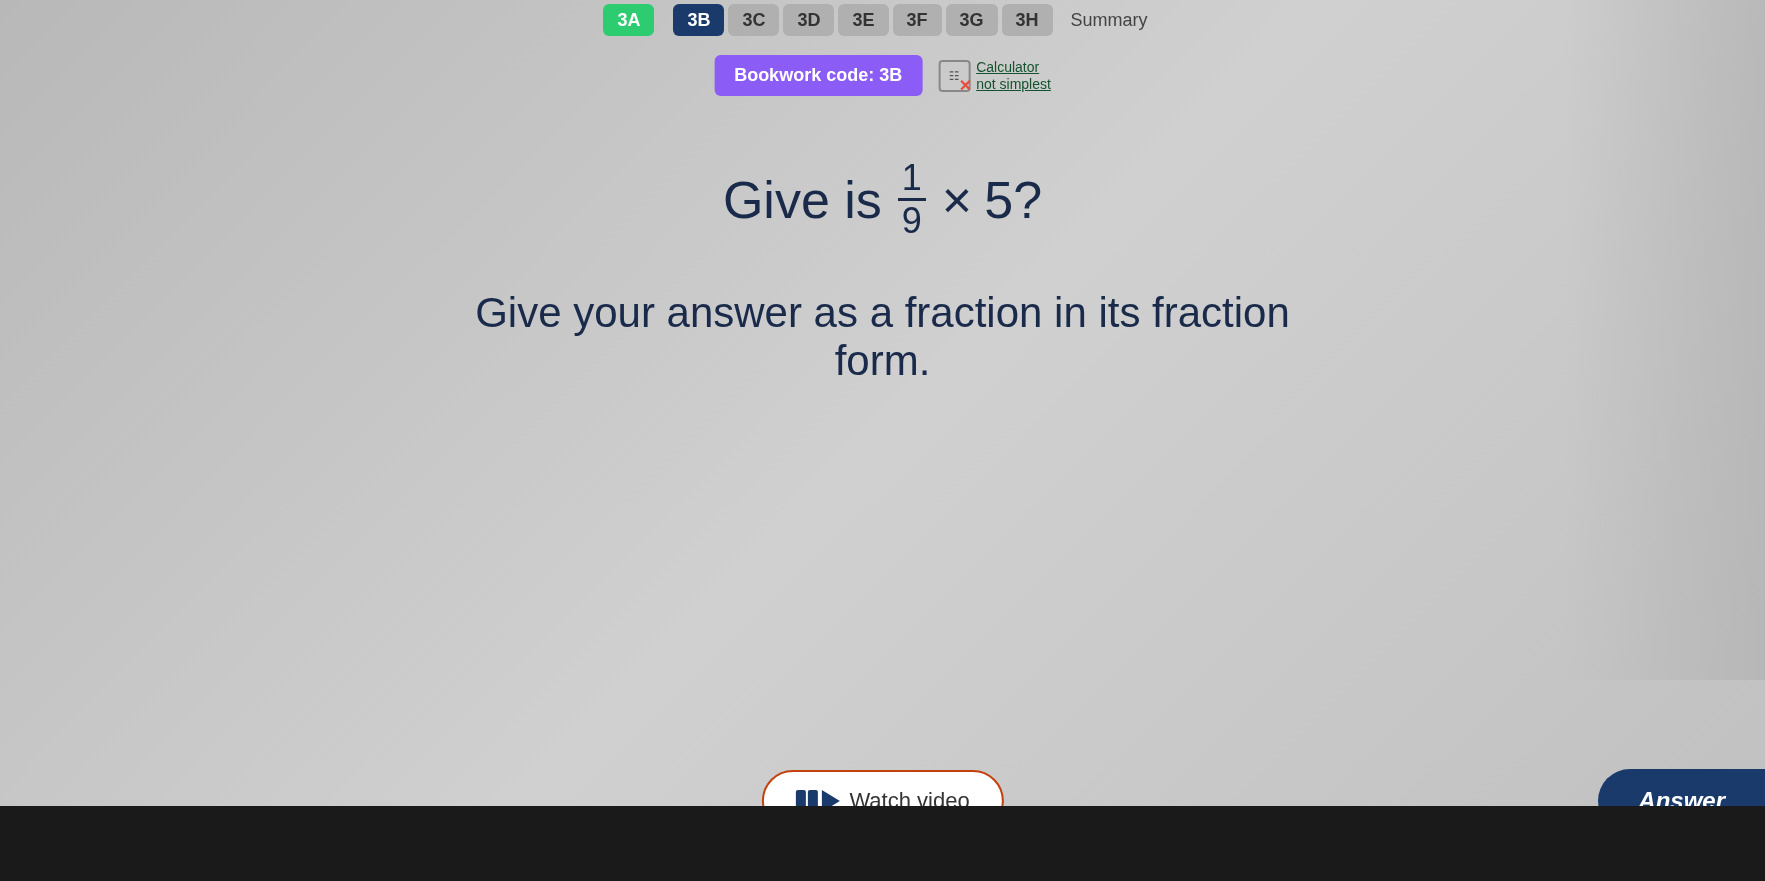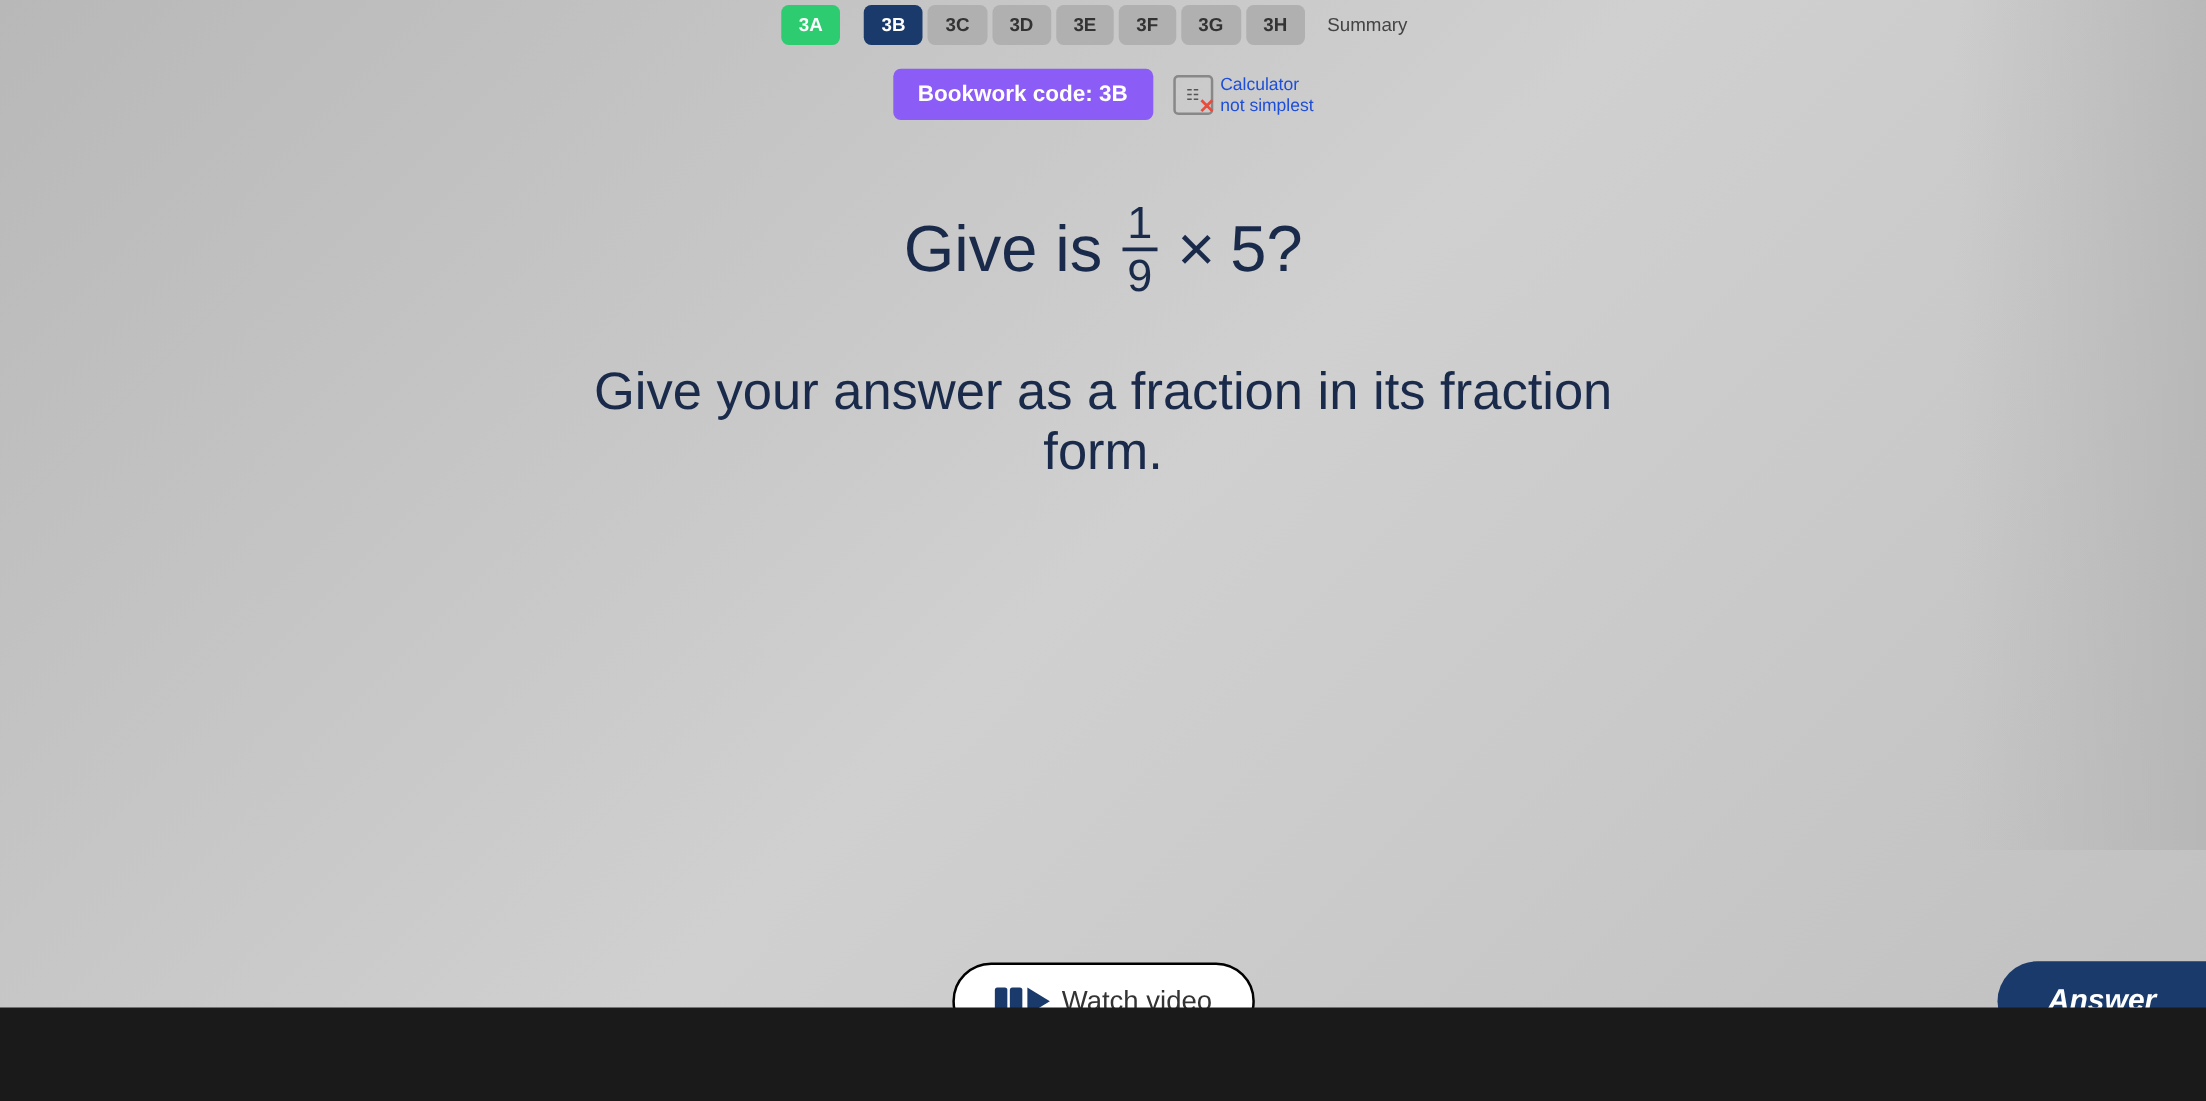--- a/index.html
+++ b/index.html
@@ -47,21 +47,21 @@
       padding: 0 20px;
     }
 
     .nav-tab {
       height: 32px;
       padding: 0 14px;
       border-radius: 6px;
       display: flex;
       align-items: center;
       justify-content: center;
-      font-size: 15px;
+      font-size: 18px;
       font-weight: 600;
       color: #333;
       background: #b0b0b0;
       cursor: pointer;
     }
 
     .nav-tab.active {
       background: #1a3a6b;
       color: white;
       margin-left: 15px;
@@ -125,22 +125,23 @@
       color: #e74c3c;
       font-size: 16px;
       font-weight: 900;
       line-height: 1;
     }
 
     .calc-label {
       display: flex;
       flex-direction: column;
       font-size: 14px;
-      color: #1d4ed8;
+      color: #14532d;
       line-height: 1.2;
+      text-decoration: underline;
     }
 
     
     .question-area {
       position: absolute;
       top: 160px;
       left: 50%;
       transform: translateX(-50%);
       text-align: center;
       width: 900px;
@@ -206,21 +207,21 @@
       color: #333;
       cursor: pointer;
       display: flex;
       align-items: center;
       gap: 8px;
       font-weight: 500;
     }
 
     .watch-video-button {
       background: white;
-      border: 2px solid #000000;
+      border: 2px solid #c2410c;
       border-radius: 50px;
       padding: 16px 32px;
       font-size: 22px;
       color: #333;
       cursor: pointer;
       display: flex;
       align-items: center;
       gap: 10px;
       font-weight: 500;
       position: absolute;

